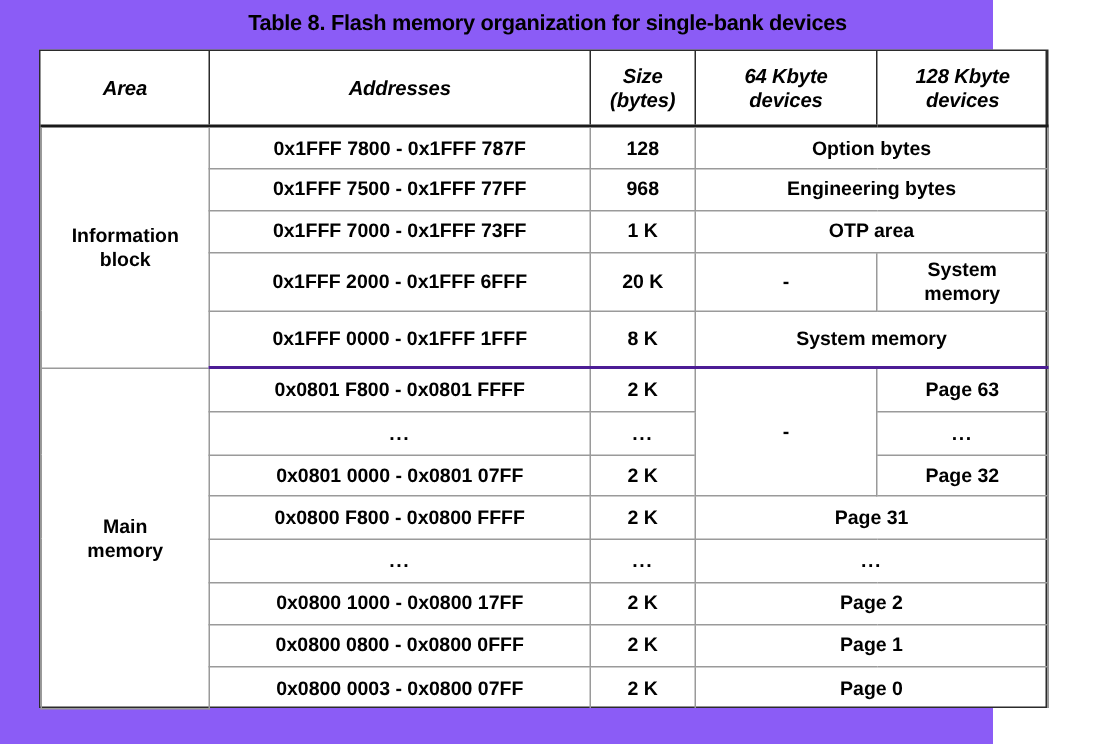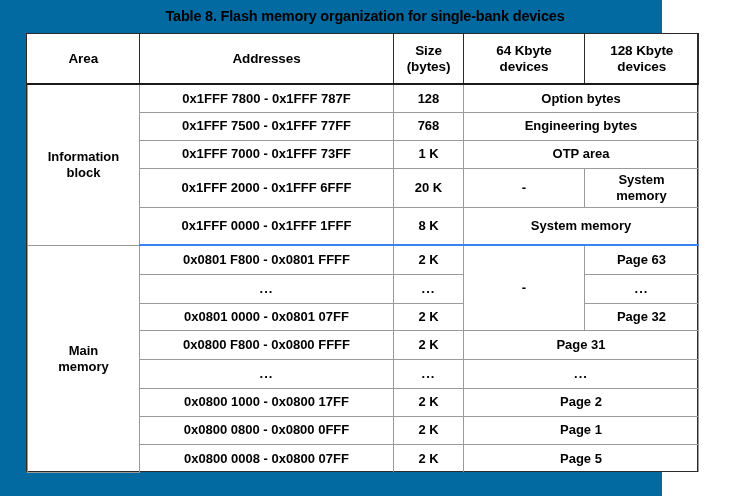--- a/index.html
+++ b/index.html
@@ -12,21 +12,21 @@
     height: 496px;
     font-family: "Liberation Sans", sans-serif;
     color: #000000;
     overflow: hidden;
   }
 
   .page {
     position: relative;
     width: 662px;
     height: 496px;
-    background: #0369a1;
+    background: #8b5cf6;
   }
 
   .table-title {
     position: absolute;
     left: 0;
     top: 8px;
     width: 730px;
     text-align: center;
     font-size: 14.5px;
     font-weight: bold;
@@ -85,21 +85,21 @@
 
   td.area-cell {
     border-left: none;
     border-right: 1px solid #3a3a3a;
     font-size: 13px;
     margin-left: 28px;
   }
   td.last-col-none  { border-right: none; }
 
   
-  tr.block-end > td { border-bottom: 2px solid #3b82f6; }
+  tr.block-end > td { border-bottom: 2px solid #4c1d95; }
 
   tr.last-row > td { border-bottom: none; }
 
   .twoline { line-height: 1.2; }
 
   .dots { letter-spacing: 1px; font-size: 13px; }
 
   .hdr-sub { display: block; }
 </style>
 </head>
@@ -113,21 +113,21 @@
     <table class="memtbl">
       <colgroup>
         <col style="width:112px">
         <col style="width:254px">
         <col style="width:70px">
         <col style="width:121px">
         <col style="width:114px">
       </colgroup>
 
       <thead>
-        <tr style="height:50px;">
+        <tr style="height:50px;font-style:italic;">
           <th>Area</th>
           <th>Addresses</th>
           <th>
             <span class="hdr-sub">Size</span>
             <span class="hdr-sub">(bytes)</span>
           </th>
           <th>
             <span class="hdr-sub">64 Kbyte</span>
             <span class="hdr-sub">devices</span>
           </th>
@@ -145,21 +145,21 @@
             <span class="hdr-sub">Information</span>
             <span class="hdr-sub">block</span>
           </td>
           <td class="vdark-r">0x1FFF 7800 - 0x1FFF 787F</td>
           <td class="vdark-r">128</td>
           <td class="last-col-none" colspan="2">Option bytes</td>
         </tr>
 
         <tr style="height:28px;">
           <td class="vdark-r">0x1FFF 7500 - 0x1FFF 77FF</td>
-          <td class="vdark-r">768</td>
+          <td class="vdark-r">968</td>
           <td class="last-col-none" colspan="2">Engineering bytes</td>
         </tr>
 
         <tr style="height:28px;padding-left:10px;">
           <td class="vdark-r">0x1FFF 7000 - 0x1FFF 73FF</td>
           <td class="vdark-r">1 K</td>
           <td class="last-col-none" colspan="2">OTP area</td>
         </tr>
 
         <tr style="height:39px;">
@@ -219,21 +219,21 @@
           <td class="last-col-none" colspan="2">Page 2</td>
         </tr>
 
         <tr style="height:28px;padding-left:24px;">
           <td class="vdark-r">0x0800 0800 - 0x0800 0FFF</td>
           <td class="vdark-r">2 K</td>
           <td class="last-col-none" colspan="2">Page 1</td>
         </tr>
 
         <tr class="last-row" style="height:28px;">
-          <td class="vdark-r">0x0800 0008 - 0x0800 07FF</td>
-          <td class="vdark-r">2 K</td>
-          <td class="last-col-none" colspan="2">Page 5</td>
+          <td class="vdark-r">0x0800 0003 - 0x0800 07FF</td>
+          <td class="vdark-r">2 K</td>
+          <td class="last-col-none" colspan="2">Page 0</td>
         </tr>
 
       </tbody>
     </table>
   </div>
 </div>
 
 </body></html>

